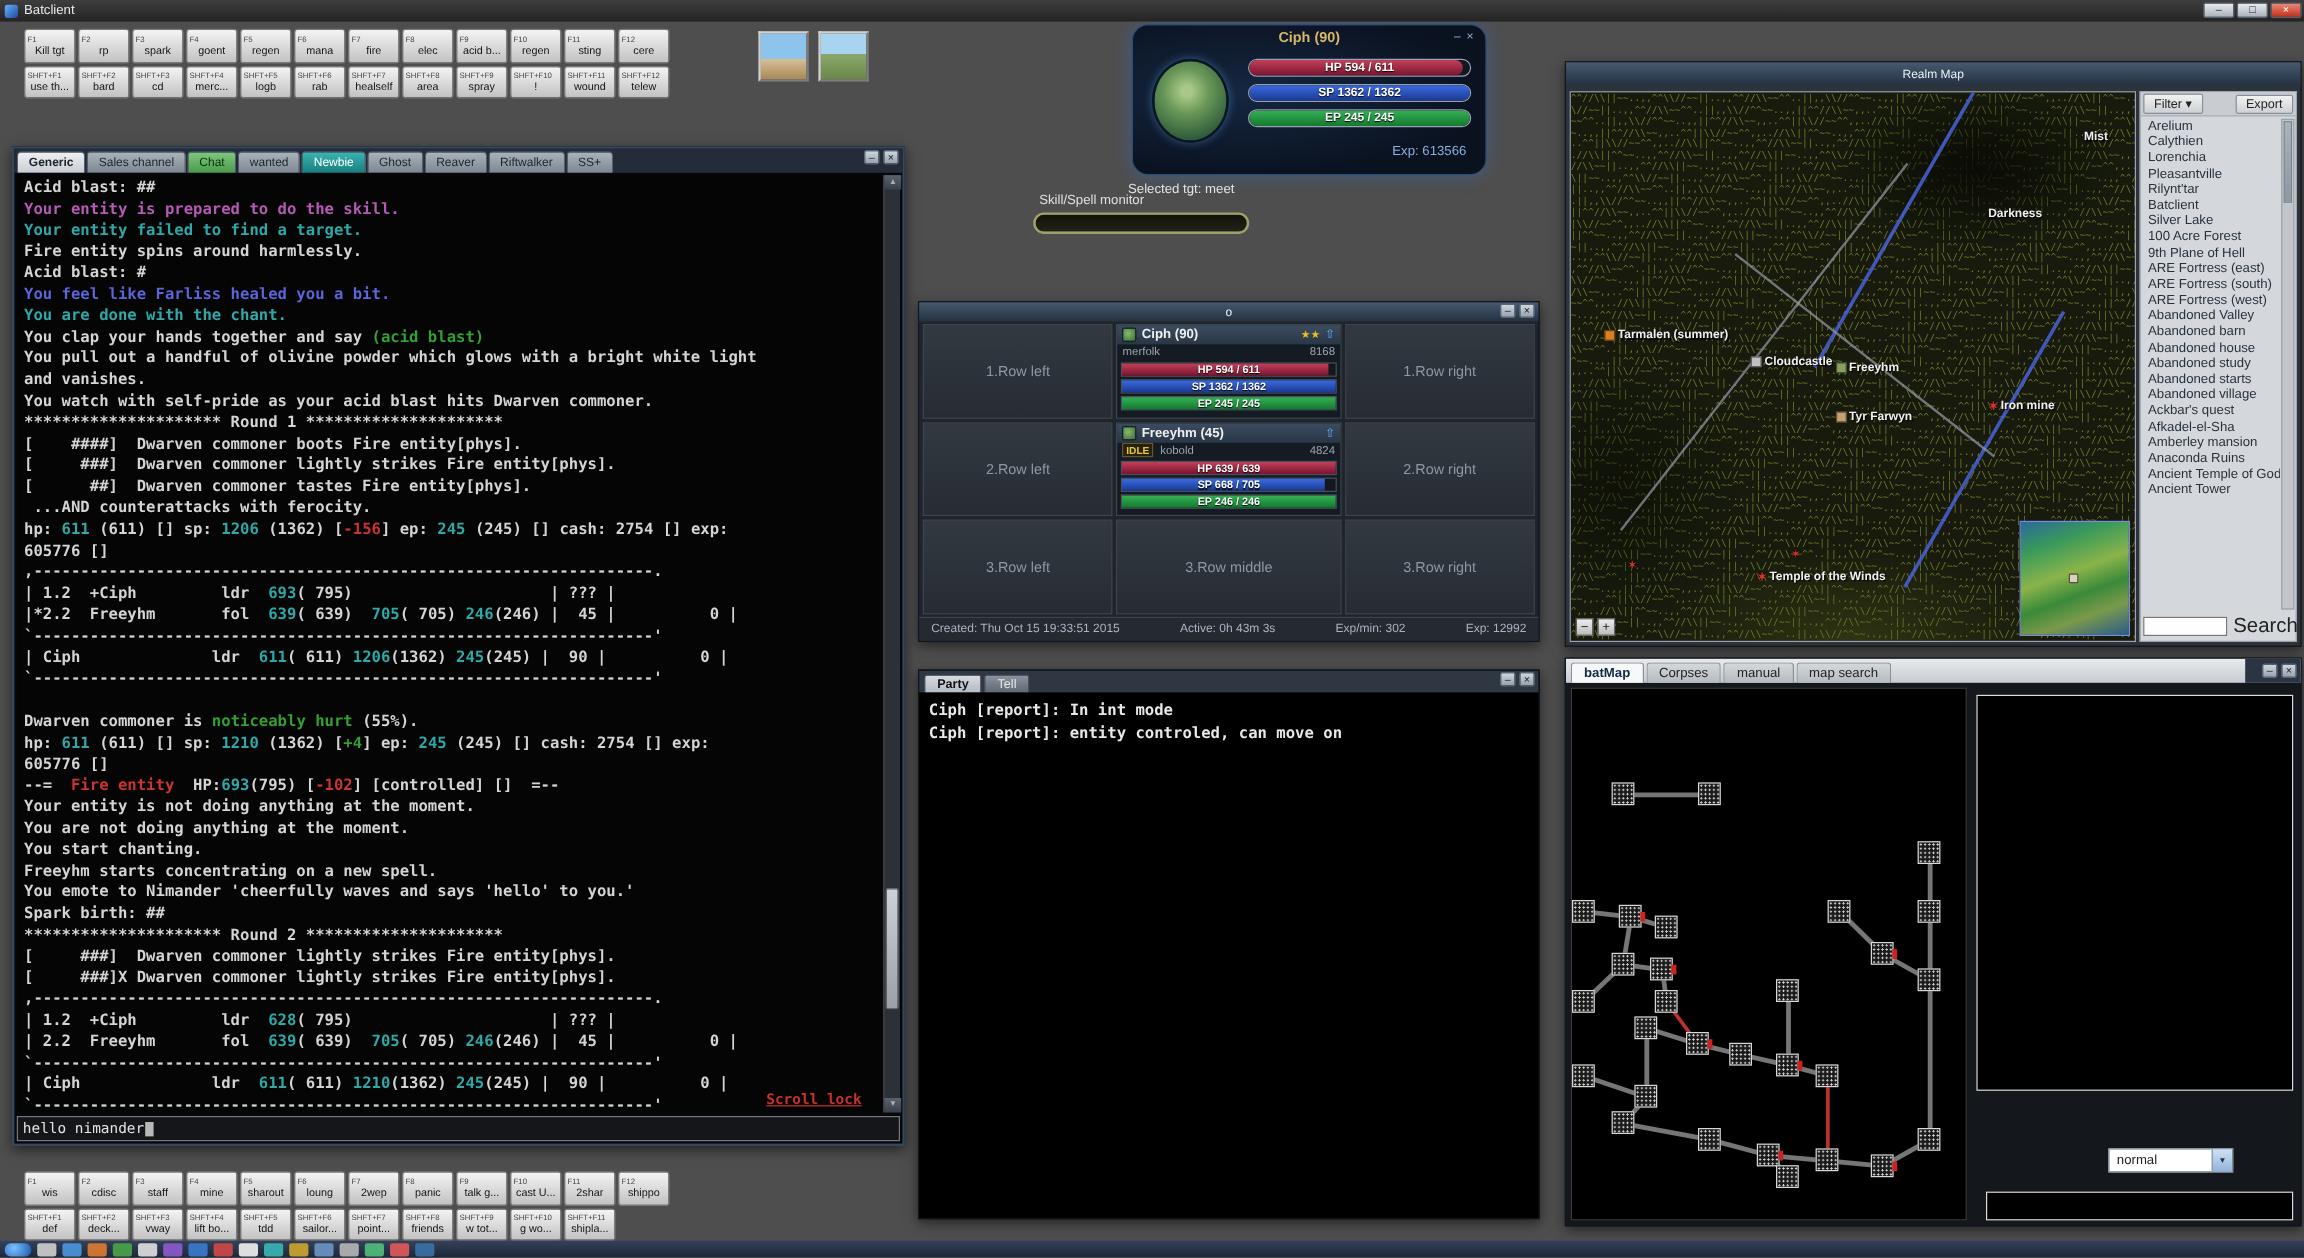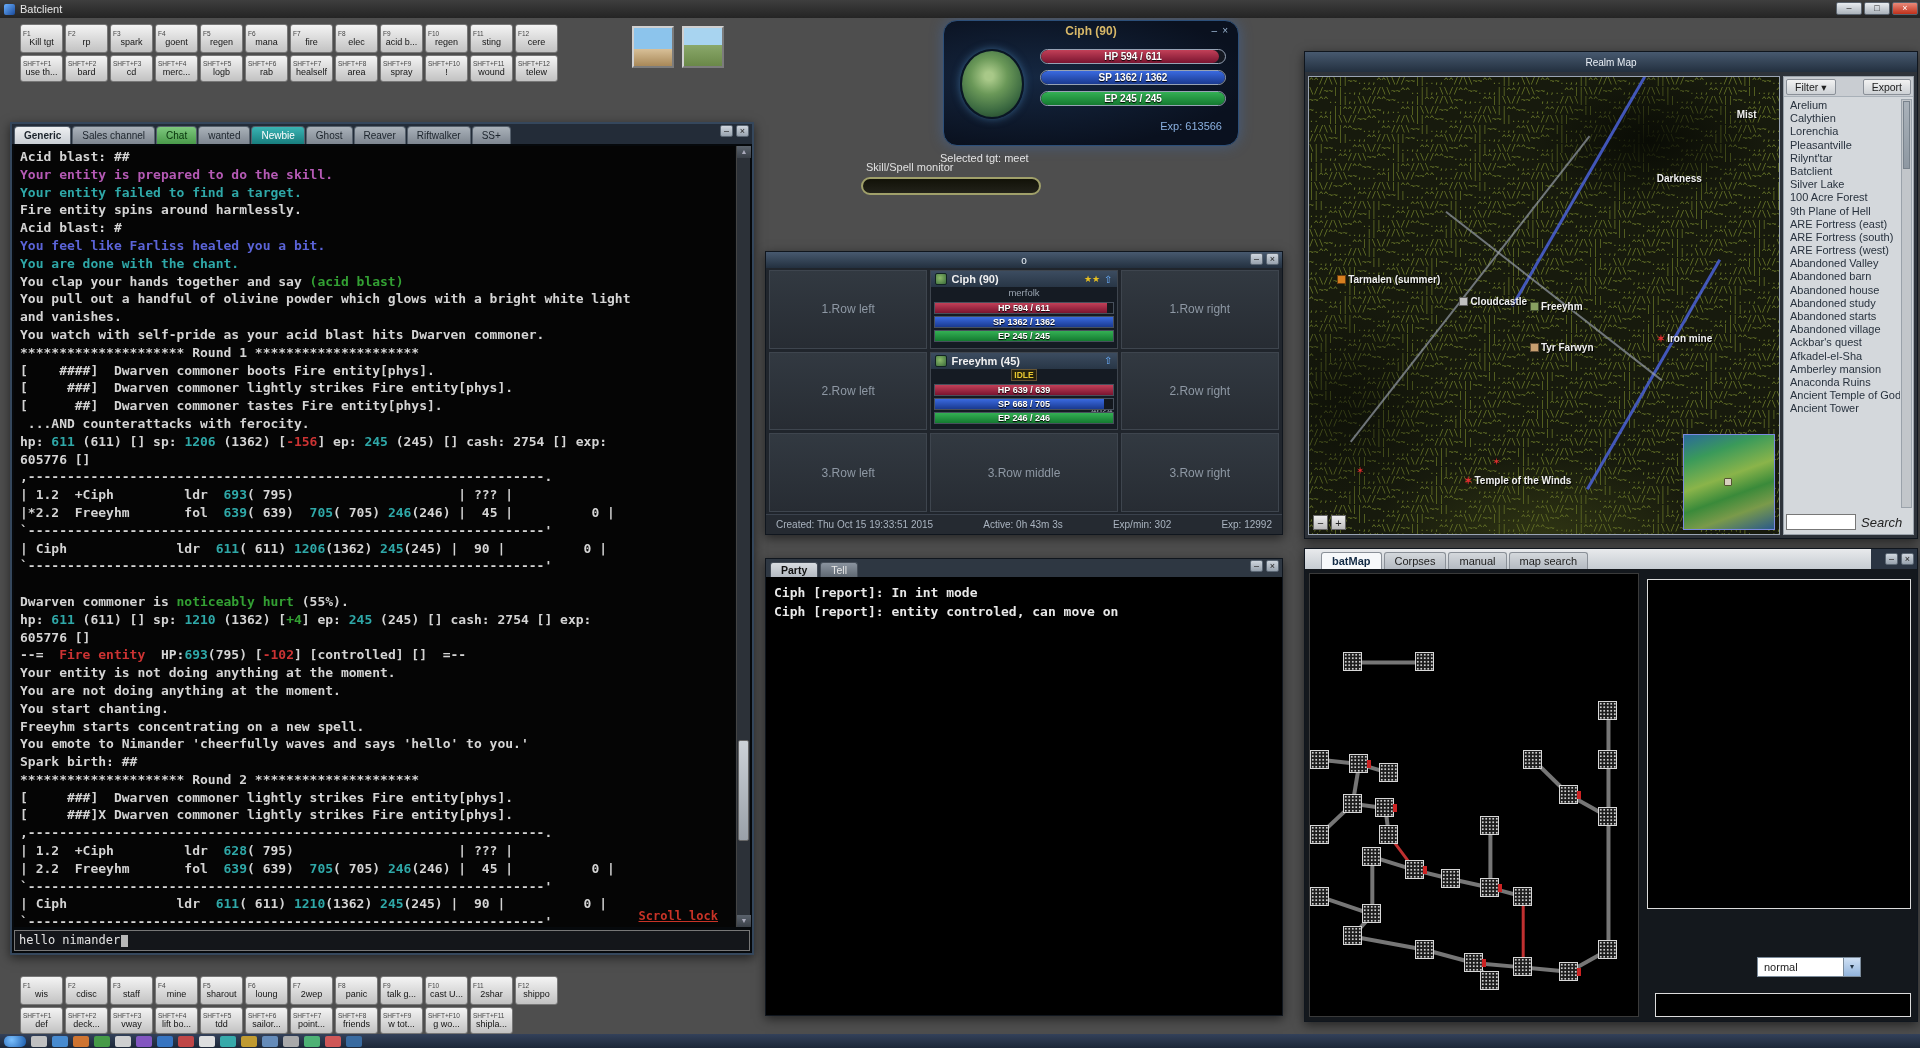--- a/index.html
+++ b/index.html
@@ -72,21 +72,21 @@
   
   .o-win{left:765px;top:251px;width:518px;height:284px;background:#20252c;}
   .pgrid{position:absolute;left:3px;right:3px;top:18px;bottom:22px;display:grid;grid-template-columns:1fr 1.18fr 1fr;grid-auto-rows:1fr;gap:3px;}
   .pcell{background:linear-gradient(#323941,#272c33);border:1px solid #3e454e;color:#8e98a4;font-size:12px;display:flex;align-items:center;justify-content:center;}
   .pmember{display:block;padding:0;background:#151b23;}
   .pm-head{display:flex;align-items:center;gap:4px;background:linear-gradient(#3c4c60,#283646);padding:1px 4px;height:16px;}
   .pm-ava{width:12px;height:12px;background:radial-gradient(circle at 40% 40%,#8aba6a,#3a6a3a);border:1px solid #122;border-radius:2px;}
   .pm-name{color:#f0f0f0;font-size:11px;font-weight:bold;flex:1;text-align:left;}
   .pm-stars{color:#e8c020;font-size:9px;}
   .pm-arrow{color:#6ab0ff;font-size:10px;}
-  .pm-sub{display:flex;gap:6px;font-size:9.5px;color:#9aa4b0;padding:0 4px;height:13px;align-items:center;flex-direction:column;}
+  .pm-sub{display:flex;gap:6px;font-size:9.5px;color:#9aa4b0;padding:0 4px;height:13px;align-items:center;}
   .pm-idle{color:#e8c830;border:1px solid #665533;background:#26220e;padding:0 2px;font-size:8.5px;font-weight:bold;}
   .pm-exp{margin-left:auto;}
   .pm-bar{position:relative;height:12px;margin:2px 3px;border:1px solid #47505c;background:#14181e;}
   .pm-fill{height:100%;}
   .hp .pm-fill{background:linear-gradient(#c24058,#7a1430);}
   .sp .pm-fill{background:linear-gradient(#3a6ae0,#1a3a90);}
   .ep .pm-fill{background:linear-gradient(#34b054,#147a30);}
   .pm-bartext{position:absolute;left:0;right:0;top:0;text-align:center;font:bold 9px/11px "Liberation Sans",sans-serif;color:#fff;text-shadow:0 1px 1px #000;}
   .pfooter{position:absolute;left:0;right:0;bottom:0;height:20px;background:#252a31;border-top:1px solid #3a414c;display:flex;align-items:center;justify-content:space-between;padding:0 10px;color:#aab4c0;font-size:10px;}
 
@@ -124,25 +124,25 @@
   .realm-side{position:absolute;left:478px;top:24px;right:3px;bottom:3px;background:#d4d8dc;border:1px solid #9aa2aa;}
   .filterrow{height:20px;display:flex;align-items:center;padding:0 2px;background:#c9cdd2;border-bottom:1px solid #a8b0b8;}
   .filterbtn{padding:1px 8px;font-size:10.5px;background:linear-gradient(#f2f2f2,#cdd1d5);border:1px solid #8a9098;border-radius:2px;color:#222;cursor:pointer;}
   .exportbtn{margin-left:auto;}
   .rlist{position:absolute;left:2px;right:13px;top:22px;bottom:26px;overflow:hidden;}
   .rloc{height:13.2px;line-height:13.2px;padding-left:4px;font-size:11px;color:#28323e;white-space:nowrap;overflow:hidden;cursor:pointer;}
   .rscroll{position:absolute;right:1px;top:22px;bottom:26px;width:11px;background:#c2c6ca;border:1px solid #9aa2aa;}
   .rthumb{position:absolute;left:1px;right:1px;top:1px;height:68px;background:linear-gradient(#aab2ba,#8e98a2);border:1px solid #78828c;cursor:grab;}
   .searchrow{position:absolute;left:2px;right:13px;bottom:2px;height:20px;display:flex;align-items:center;gap:5px;}
   .searchbox{width:70px;height:16px;border:1px solid #777;background:#fff;font-size:10px;padding:0 3px;}
-  .searchlbl{font-size:13px;color:#222;font-style:italic;}
+  .searchlbl{font-size:17px;color:#222;}
 
   
   .batmap-win{left:1304px;top:548px;width:614px;height:474px;background:#14181d;}
-  .bstrip{height:20px;background:linear-gradient(#e8eaec,#c6ccd2);display:flex;align-items:flex-end;padding:0 14px;position:relative;}
+  .bstrip{height:20px;background:linear-gradient(#e8eaec,#c6ccd2);display:flex;align-items:flex-end;padding:0 2px;position:relative;}
   .btab{padding:2px 10px;font-size:11px;color:#222;background:linear-gradient(#d4d8dc,#b4bac2);border:1px solid #8a9098;border-bottom:none;border-radius:3px 3px 0 0;margin-left:2px;cursor:pointer;white-space:nowrap;}
   .btab-active{background:#f6f8fa;font-weight:bold;color:#122a44;}
   .bctrl{position:absolute;right:0;top:0;height:20px;width:46px;background:#2a3442;display:flex;align-items:center;justify-content:flex-end;gap:3px;padding-right:3px;}
   .bm-canvas{position:absolute;left:4px;top:24px;width:330px;height:444px;background:#000;border:1px solid #3a3a3a;overflow:hidden;cursor:move;}
   .bm-edges{position:absolute;inset:0;width:100%;height:100%;}
   .edge-g{stroke:#767676;stroke-width:4px;vector-effect:non-scaling-stroke;}
   .edge-r{stroke:#c03030;stroke-width:3px;vector-effect:non-scaling-stroke;}
   .bnode{position:absolute;width:19px;height:19px;margin:-10px 0 0 -10px;background-color:#1c1c1c;background-image:radial-gradient(#cfcfcf 0.8px,transparent 0.9px);background-size:3.5px 3.5px;border:1px solid #d8d8d8;cursor:pointer;}
   .bnode-t::after{content:"";position:absolute;right:-4px;top:5px;width:4px;height:8px;background:#c22;}
   .bm-side-top{position:absolute;left:342px;top:30px;right:6px;height:330px;background:#000;border:1px solid #dcdcdc;}

